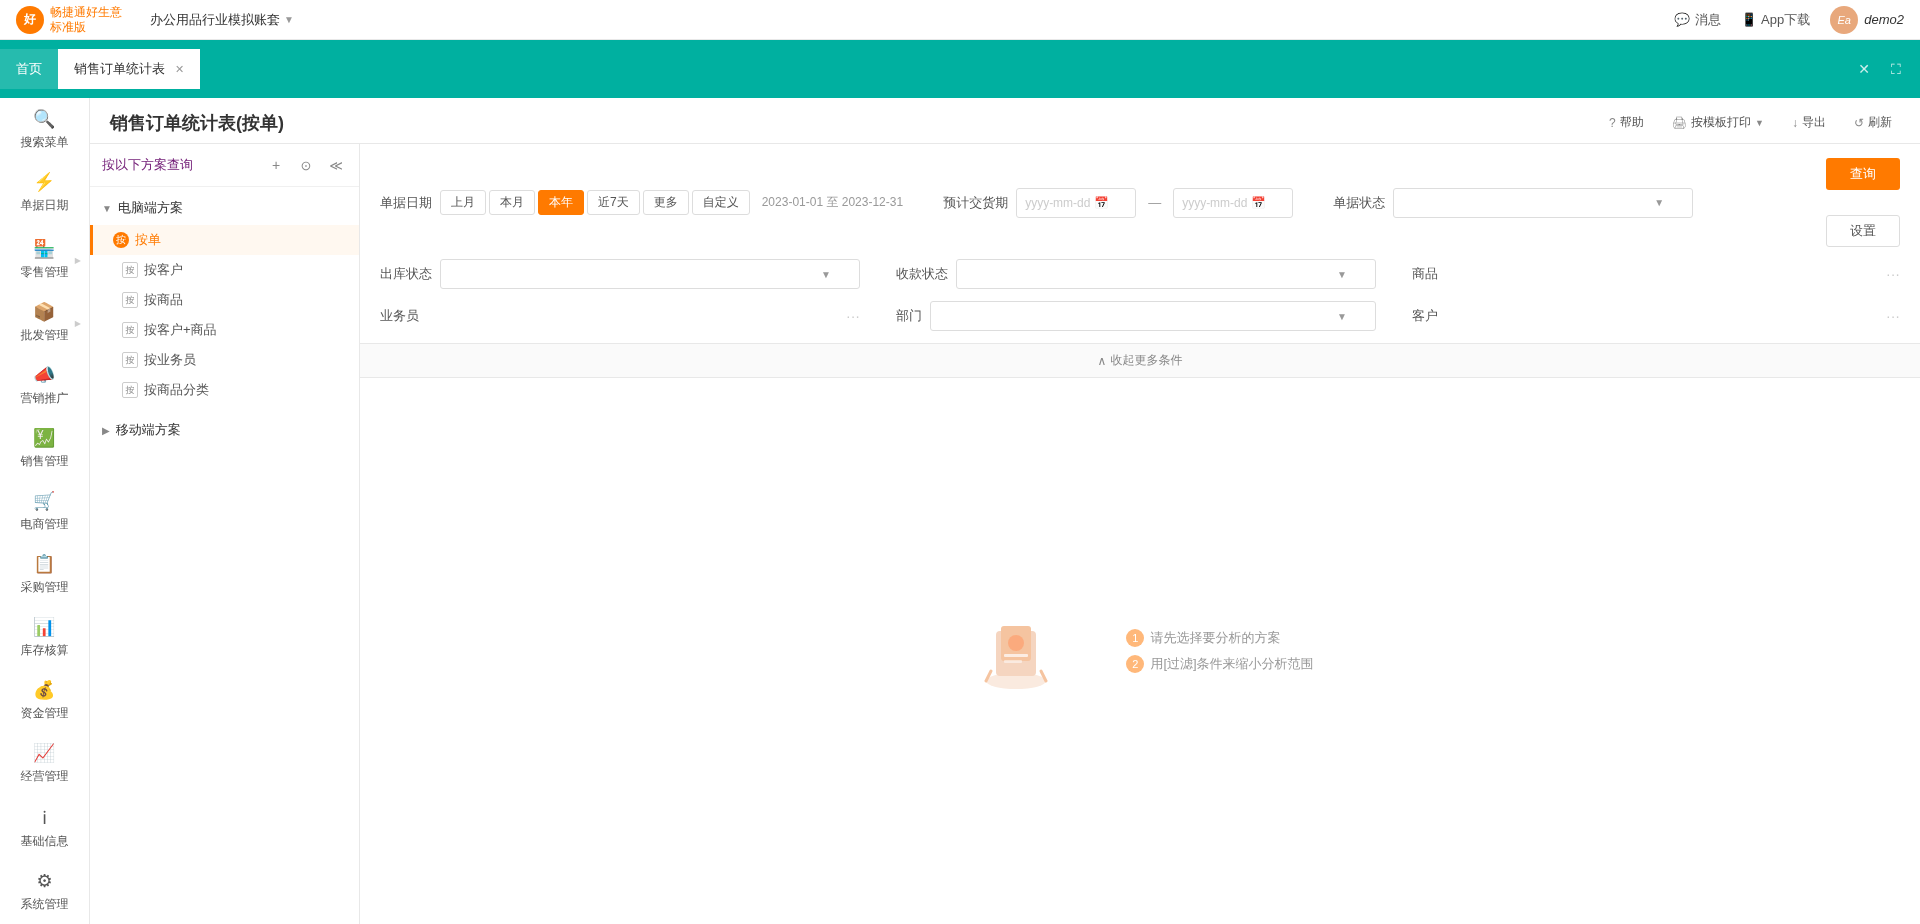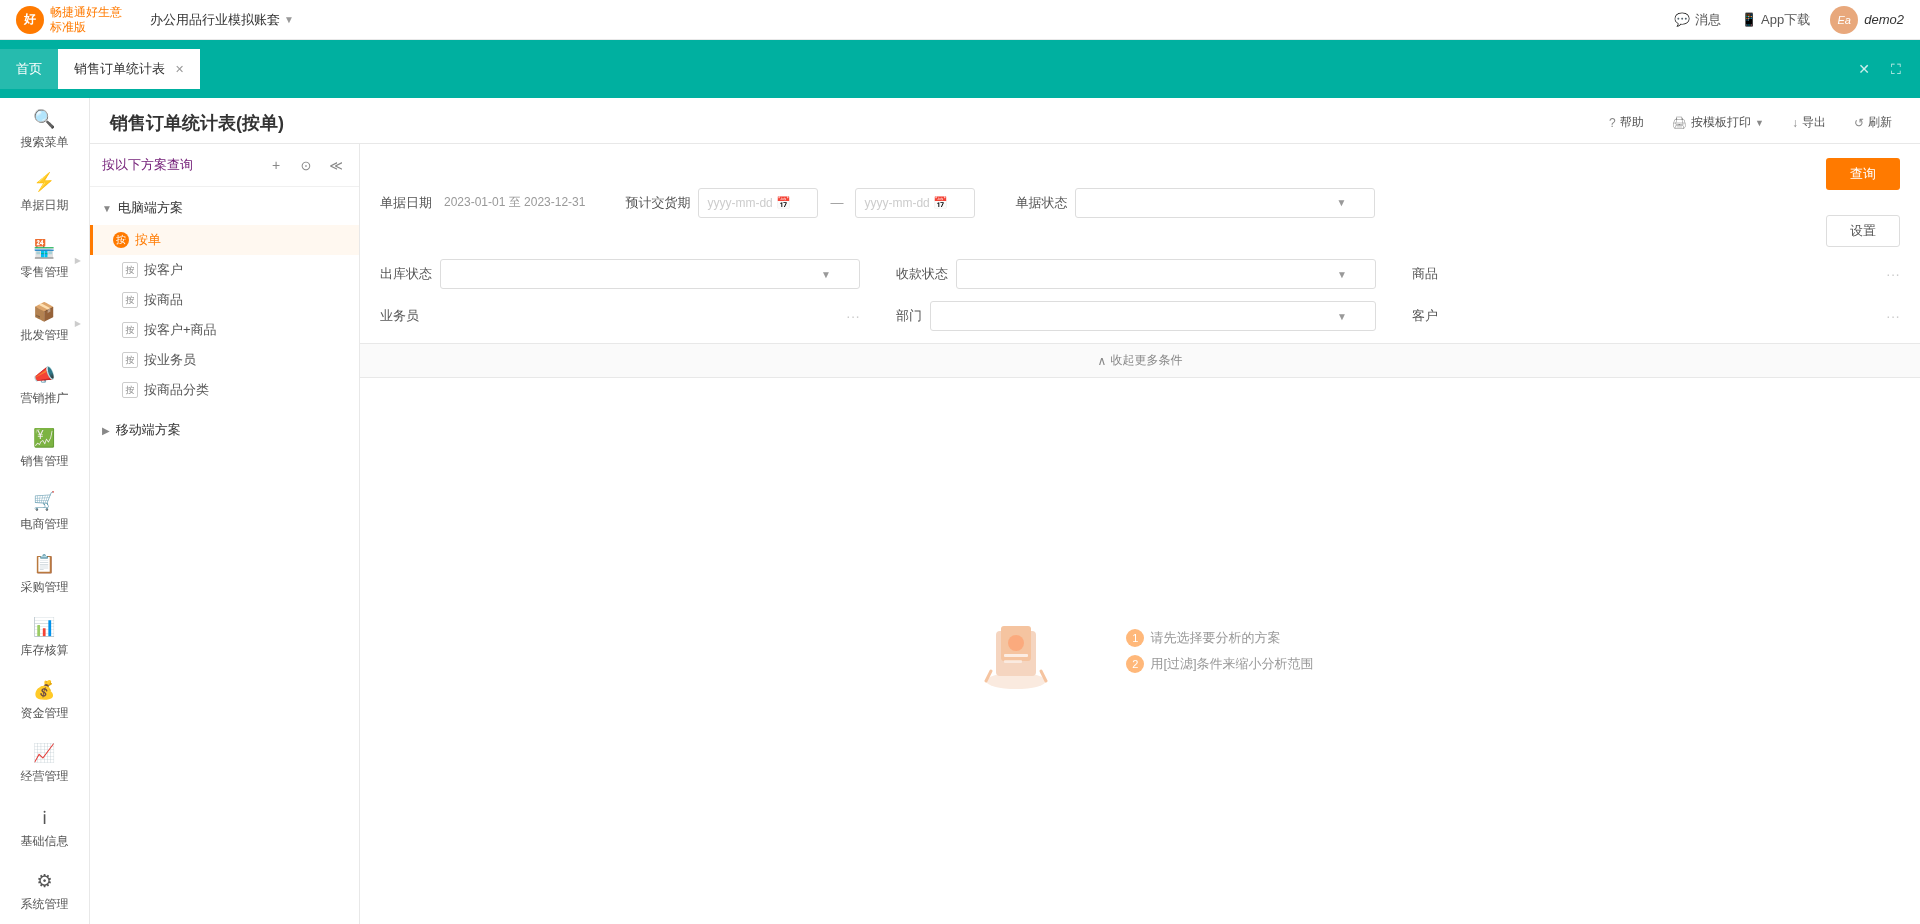--- a/index.html
+++ b/index.html
@@ -281,20 +281,28 @@
       </div>
 
       <div class="right-panel">
 
         <div style="position:relative; background:#fff; padding: 14px 20px 12px; border-bottom: 1px solid #e8e8e8;">
 
           <div class="filter-row">
 
             <div class="filter-item" style="gap:8px;">
               <span class="filter-label">单据日期</span>
+              <div style="display:flex;align-items:center;gap:3px;">
+                <button class="date-quick-btn">上月</button>
+                <button class="date-quick-btn">本月</button>
+                <button class="date-quick-btn active">本年</button>
+                <button class="date-quick-btn">近7天</button>
+                <button class="date-quick-btn">更多</button>
+                <button class="date-quick-btn">自定义</button>
+              </div>
               <span style="font-size:12px;color:#999;margin-left:4px;">2023-01-01 至 2023-12-31</span>
             </div>
 
             <div class="filter-item" style="margin-left:24px;">
               <span class="filter-label">预计交货期</span>
               <div class="date-input">
                 <span style="color:#ccc;font-size:12px;">yyyy-mm-dd</span>
                 <span style="color:#ccc;">📅</span>
               </div>
               <span class="dash-separator" style="margin:0 4px;">—</span>

